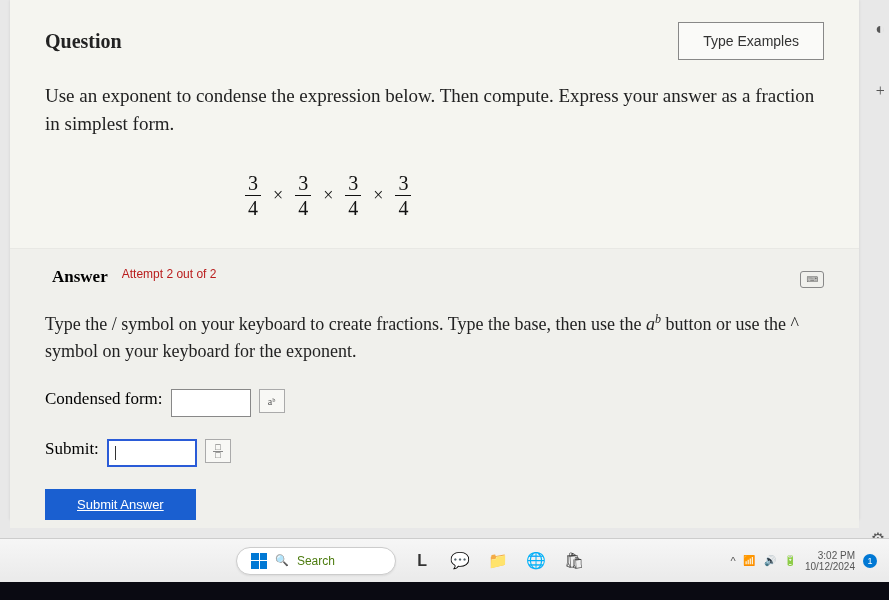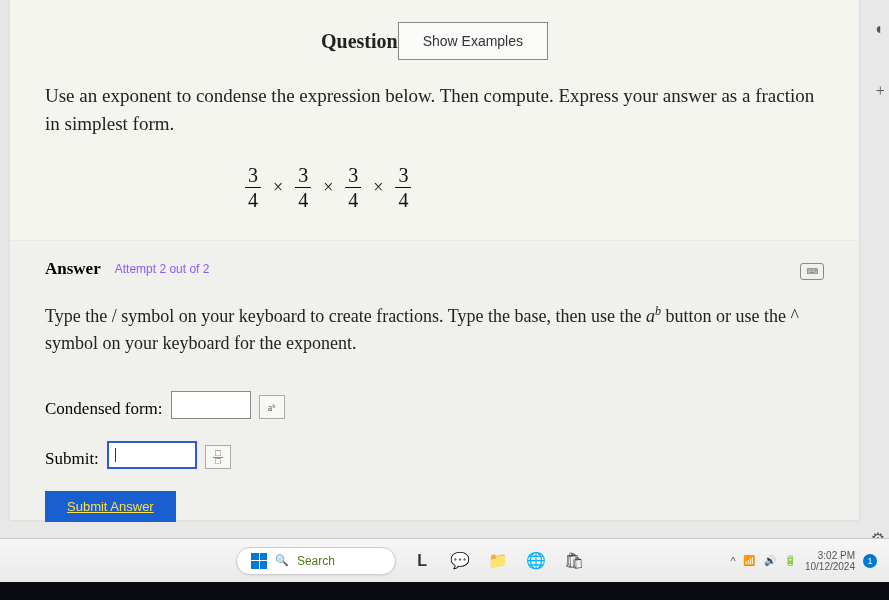--- a/index.html
+++ b/index.html
@@ -14,21 +14,21 @@
     .page {
       background: #f5f5f0;
       margin: 0 30px 0 10px;
       padding: 22px 35px 0 35px;
       height: 520px;
       position: relative;
       box-shadow: 0 0 3px rgba(0,0,0,0.1);
     }
     .header-row {
       display: flex;
-      justify-content: center;
+      justify-content: space-between;
       align-items: center;
       margin-bottom: 22px;
     }
     .question-title {
       font-size: 20px;
       font-weight: bold;
       color: #222;
     }
     .show-examples {
       border: 1px solid #888;
@@ -36,21 +36,21 @@
       padding: 10px 24px;
       font-family: Arial, sans-serif;
       font-size: 14px;
       color: #333;
       cursor: pointer;
     }
     .prompt {
       font-size: 19px;
       color: #222;
       line-height: 1.45;
-      margin-bottom: 28px;
+      margin-bottom: 36px;
     }
     .math-expression {
       text-align: center;
       margin: 0 0 30px 0;
       font-size: 22px;
       color: #111;
       padding-left: 60px;
       display: flex;
       justify-content: flex-start;
       gap: 10px;
@@ -79,47 +79,47 @@
       padding: 18px 35px 0 35px;
       border-top: 1px solid rgba(0,0,0,0.03);
       height: 280px;
     }
     .answer-header {
       display: flex;
       align-items: baseline;
       justify-content: space-between;
       margin-bottom: 22px;
     }
-    .answer-left { display: flex; align-items: center; gap: 14px; }
+    .answer-left { display: flex; align-items: flex-start; gap: 14px; margin-left: 7px; }
     .answer-title { font-weight: bold; font-size: 17px; }
-    .attempt { font-family: Arial, sans-serif; font-size: 12px; color: #8b5cf6; }
+    .attempt { font-family: Arial, sans-serif; font-size: 12px; color: #b91c1c; }
     .kbd-icon {
       border: 1px solid #888;
       border-radius: 3px;
       width: 24px;
       height: 17px;
       display: flex;
       align-items: center;
       justify-content: center;
       font-size: 8px;
       color: #555;
       font-family: Arial, sans-serif;
       letter-spacing: -0.5px;
     }
     .hint {
       font-size: 18px;
       color: #222;
       line-height: 1.5;
-      margin-bottom: 34px;
+      margin-bottom: 24px;
     }
     .hint sup { font-style: italic; font-size: 12px; }
     .hint .ab { font-style: italic; }
     .form-row {
       display: flex;
-      align-items: flex-end;
+      align-items: flex-start;
       gap: 8px;
       margin-bottom: 22px;
       font-size: 17px;
     }
     .text-input {
       border: 1px solid #888;
       background: #fff;
       height: 28px;
       width: 80px;
       padding: 0 6px;
@@ -138,23 +138,23 @@
       align-items: center;
       justify-content: center;
       font-size: 10px;
       color: #555;
       font-family: Georgia, serif;
       cursor: pointer;
     }
     .tool-btn.frac-btn { font-size: 9px; line-height: 0.7; flex-direction: column; font-style: normal; }
     .submit-btn {
       background: #1a5fd0;
-      color: #fde047;
+      color: #ffffff;
       border: none;
-      padding: 8px 22px;
+      padding: 8px 32px;
       font-family: Arial, sans-serif;
       font-size: 13px;
       text-decoration: underline;
       cursor: pointer;
     }
     
     .right-icons {
       position: absolute;
       right: 4px;
       top: 20px;
@@ -205,21 +205,21 @@
     .desk-edge { position:absolute; bottom:0; left:0; right:0; height:18px; background:#0a0a12; }
     .cursor-caret { display:inline-block; width:1px; height:14px; background:#333; vertical-align:middle; }
   </style>
 </head>
 <body>
 
 <div class="page">
 
   <div class="header-row">
     <div class="question-title">Question</div>
-    <button class="show-examples">Show Examples</button>
+    <button class="show-examples">Type Examples</button>
   </div>
 
   <div class="prompt">Use an exponent to condense the expression below. Then compute. Express your answer as a fraction in simplest form.</div>
 
   <div class="math-expression">
     <span class="group">
       <span class="frac">
         <span class="num">3</span>
         <span class="den">4</span>
       </span>

